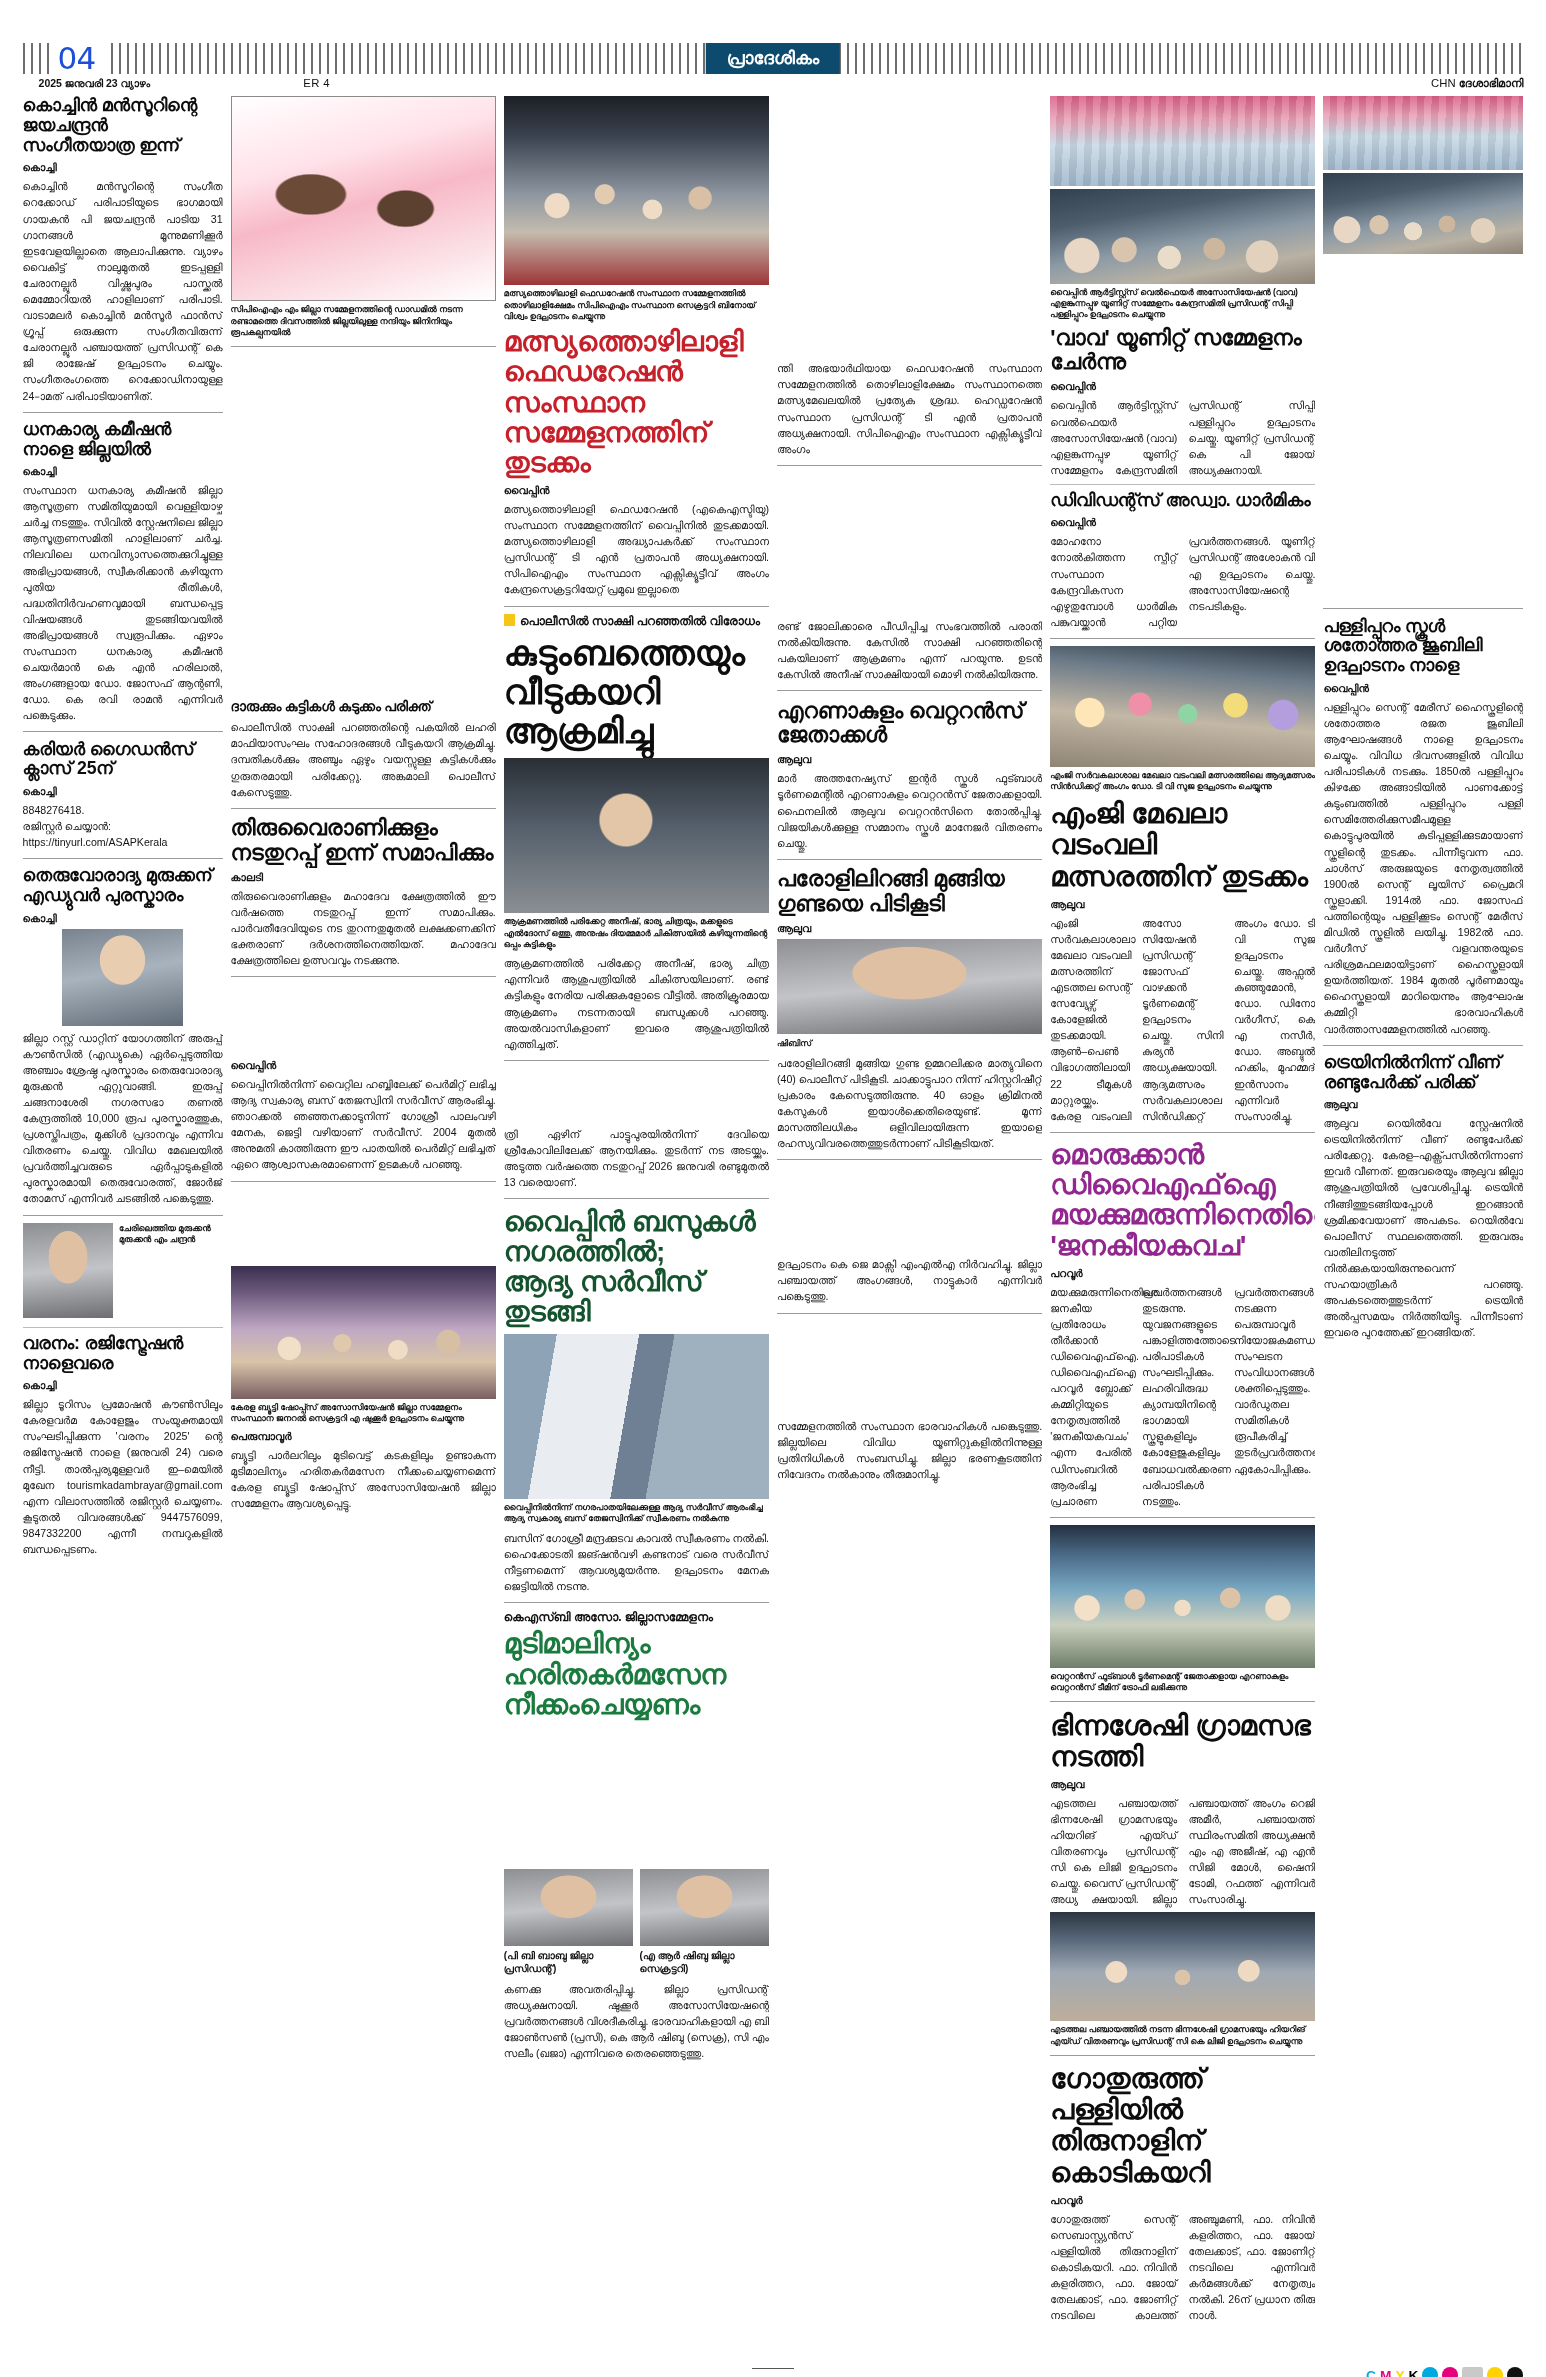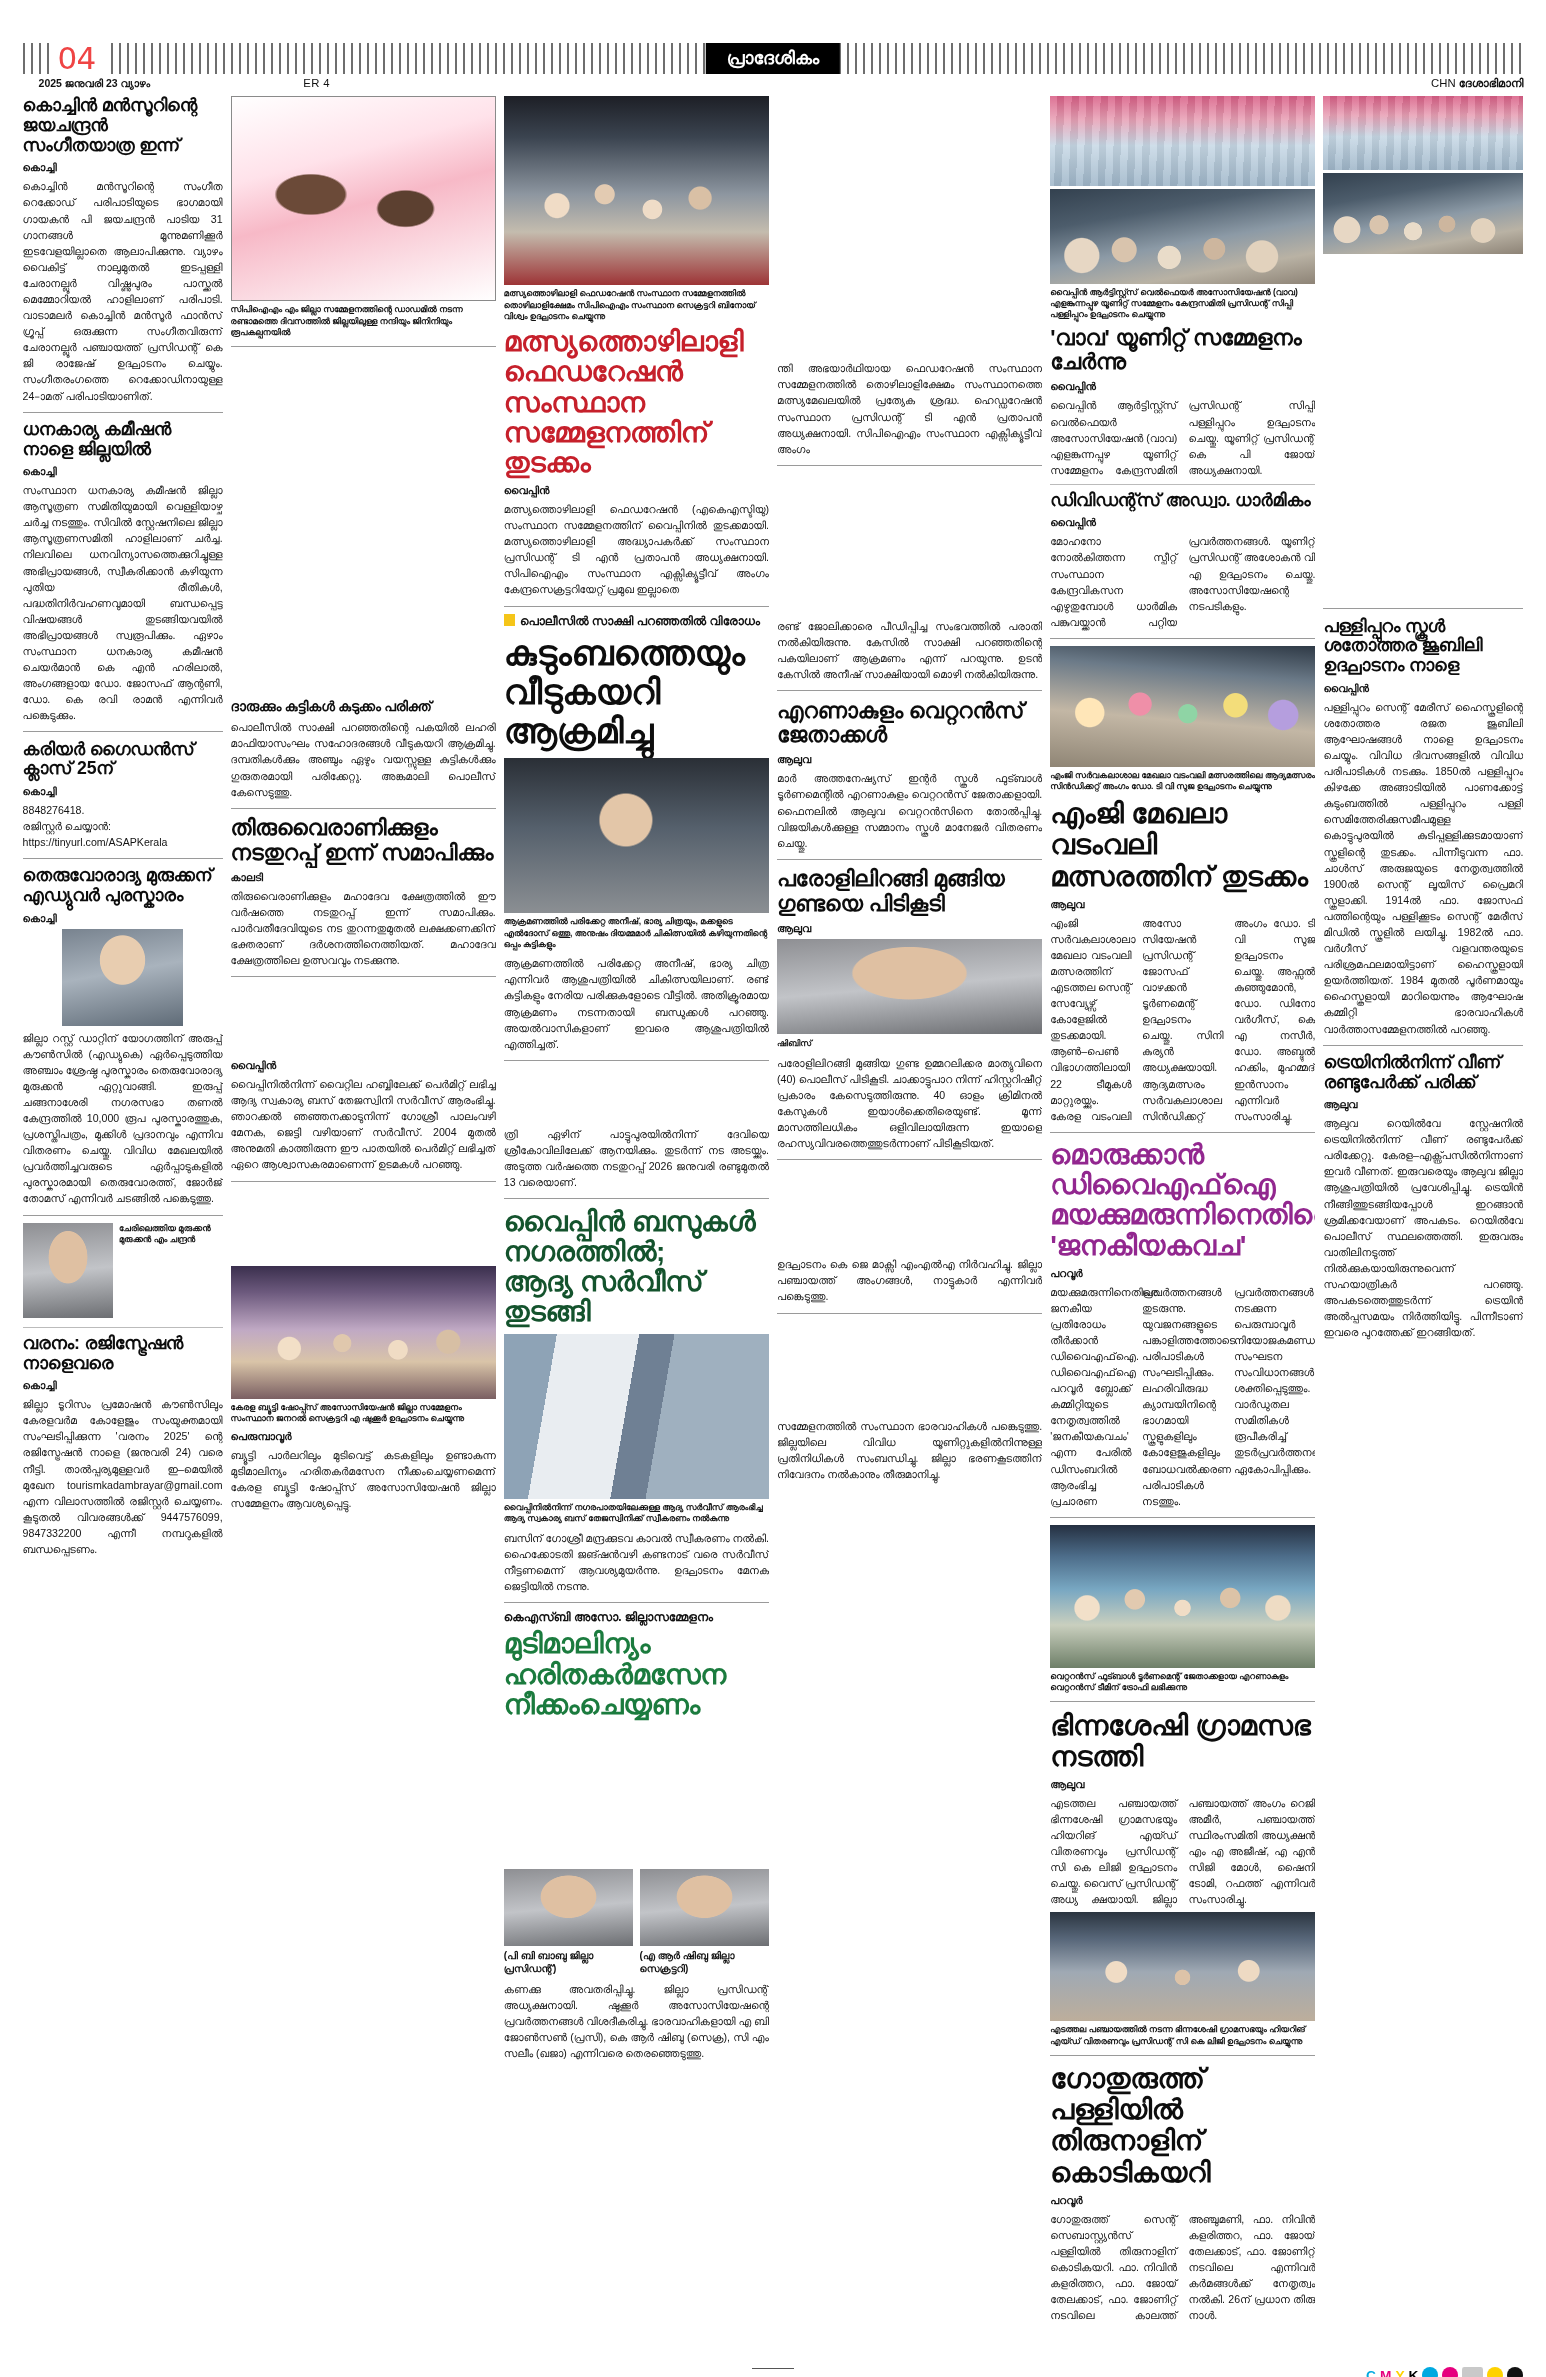--- a/index.html
+++ b/index.html
@@ -25,27 +25,27 @@
   .mast-rule {
     position: absolute; left: 0; right: 0; top: 24px;
     height: 31px;
     background: repeating-linear-gradient(to right,
       #6e6e6e 0px, #6e6e6e 2.4px, #ffffff 2.4px, #ffffff 8px);
   }
   .mast-pageno {
     position: absolute; left: 27px; top: 21px;
     background: #fff; padding: 0 11.3px 0 8px;
     font-size: 31px; font-weight: 400; letter-spacing: -0.8px;
-    color: #ef4444; line-height: 37px;
+    color: #1d4ed8; line-height: 37px;
     font-family: "DejaVu Sans", sans-serif;
   }
   .mast-section {
     position: absolute; left: 50%; top: 24px;
     transform: translateX(-50%);
-    background: #000000; color: #fff;
+    background: #0c4a6e; color: #fff;
     font-size: 17.7px; font-weight: bold;
     padding: 4.8px 21px; line-height: 21px;
     white-space: nowrap;
   }
   .mast-sub {
     position: absolute; top: 58px; left: 0; right: 0;
     display: flex; align-items: baseline;
     font-size: 10.5px; color: #111;
   }
   .mast-date { margin-left: 16px; font-weight: bold; }

